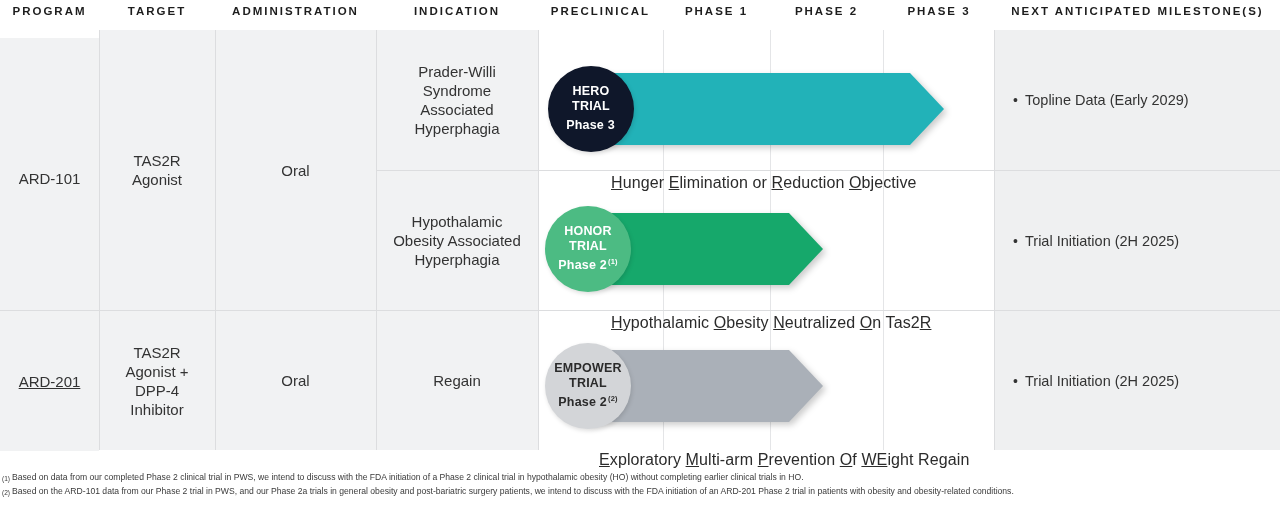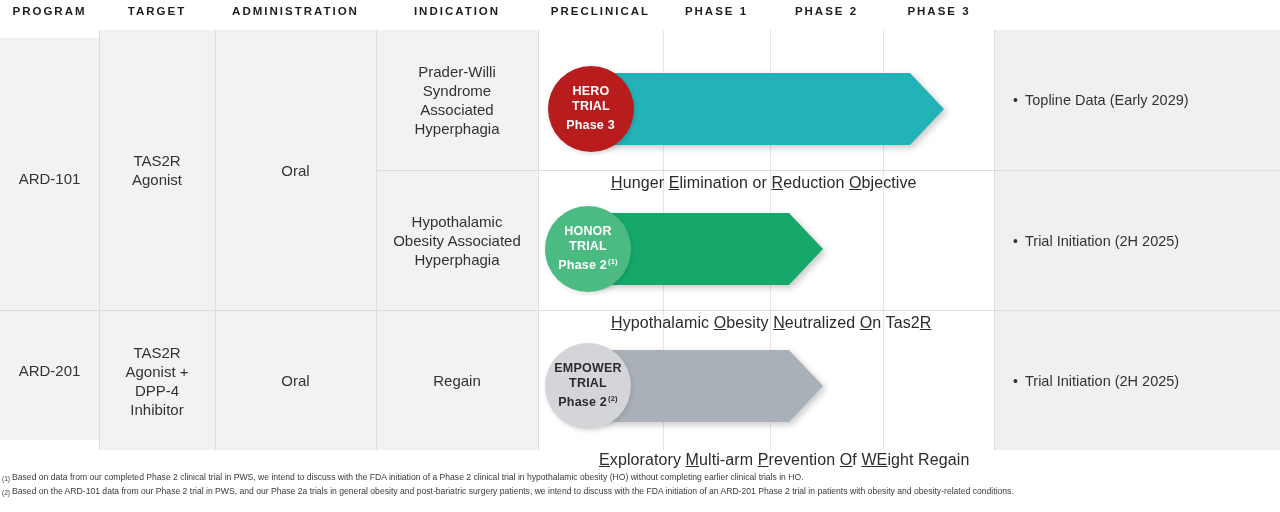--- a/index.html
+++ b/index.html
@@ -187,41 +187,42 @@
 
 <div class="pipeline-header">
   <div class="col-head" style="left:0px;width:99px;">PROGRAM</div>
   <div class="col-head" style="left:99px;width:116px;">TARGET</div>
   <div class="col-head" style="left:376px;width:162px;">INDICATION</div>
   <div class="col-head" style="left:215px;width:161px;">ADMINISTRATION</div>
   <div class="col-head" style="left:538px;width:125px;">PRECLINICAL</div>
   <div class="col-head" style="left:663px;width:107px;">PHASE 1</div>
   <div class="col-head" style="left:770px;width:113px;">PHASE 2</div>
   <div class="col-head" style="left:883px;width:112px;">PHASE 3</div>
+  <div class="col-head" style="left:995px;width:285px;">NEXT ANTICIPATED MILESTONE(S)</div>
 </div>
 
 <div class="grid">
 
   <div class="cell shaded" style="left:0px;top:8px;width:99px;height:280px;">
     <span>ARD-101</span>
   </div>
   <div class="cell shaded" style="left:99px;top:0px;width:116px;height:280px;">
     <span class="multiline">TAS2R<br>Agonist</span>
   </div>
   <div class="cell shaded" style="left:215px;top:0px;width:161px;height:280px;">
     <span>Oral</span>
   </div>
   <div class="cell shaded" style="left:376px;top:0px;width:162px;height:140px;">
     <span class="multiline">Prader-Willi<br>Syndrome<br>Associated<br>Hyperphagia</span>
   </div>
   <div class="cell shaded" style="left:376px;top:140px;width:162px;height:140px;">
     <span class="multiline">Hypothalamic<br>Obesity Associated<br>Hyperphagia</span>
   </div>
 
-  <div class="cell shaded" style="left:0px;top:271px;width:99px;height:139px;">
+  <div class="cell shaded" style="left:0px;top:282px;width:99px;height:139px;text-decoration:underline;">
     <span>ARD-201</span>
   </div>
   <div class="cell shaded" style="left:99px;top:281px;width:116px;height:139px;">
     <span class="multiline">TAS2R<br>Agonist +<br>DPP-4<br>Inhibitor</span>
   </div>
   <div class="cell shaded" style="left:215px;top:281px;width:161px;height:139px;">
     <span>Oral</span>
   </div>
   <div class="cell shaded" style="left:376px;top:281px;width:162px;height:139px;">
     <span class="multiline">Regain</span>
@@ -241,21 +242,21 @@
 
   <div class="hline" style="top:140px;left:376px;width:904px;"></div>
   <div class="hline" style="top:280px;left:0px;width:1280px;"></div>
 
   <div class="trial" style="left:548px;top:43px;width:360px;height:100px;">
     <div class="bar" style="left:42px;width:354px;">
       <svg class="bar-shape" viewBox="0 0 354 72" preserveAspectRatio="none">
         <polygon points="0,0 320,0 354,36 320,72 0,72" fill="#22b2b8"></polygon>
       </svg>
     </div>
-    <div class="circle light-text" style="background:#b91c1c;">
+    <div class="circle light-text" style="background:#0f172a;">
       <div class="line1">HERO</div>
       <div class="line2">TRIAL</div>
       <div class="line3"><span>Phase 3</span><span class="fn"></span></div>
     </div>
     <div class="acronym" style="left:63px;top:101px;"><u>H</u>unger <u>E</u>limination or <u>R</u>eduction <u>O</u>bjective</div>
   </div>
 
   <div class="trial" style="left:545px;top:183px;width:300px;height:100px;">
     <div class="bar" style="left:42px;width:236px;">
       <svg class="bar-shape" viewBox="0 0 236 72" preserveAspectRatio="none">

